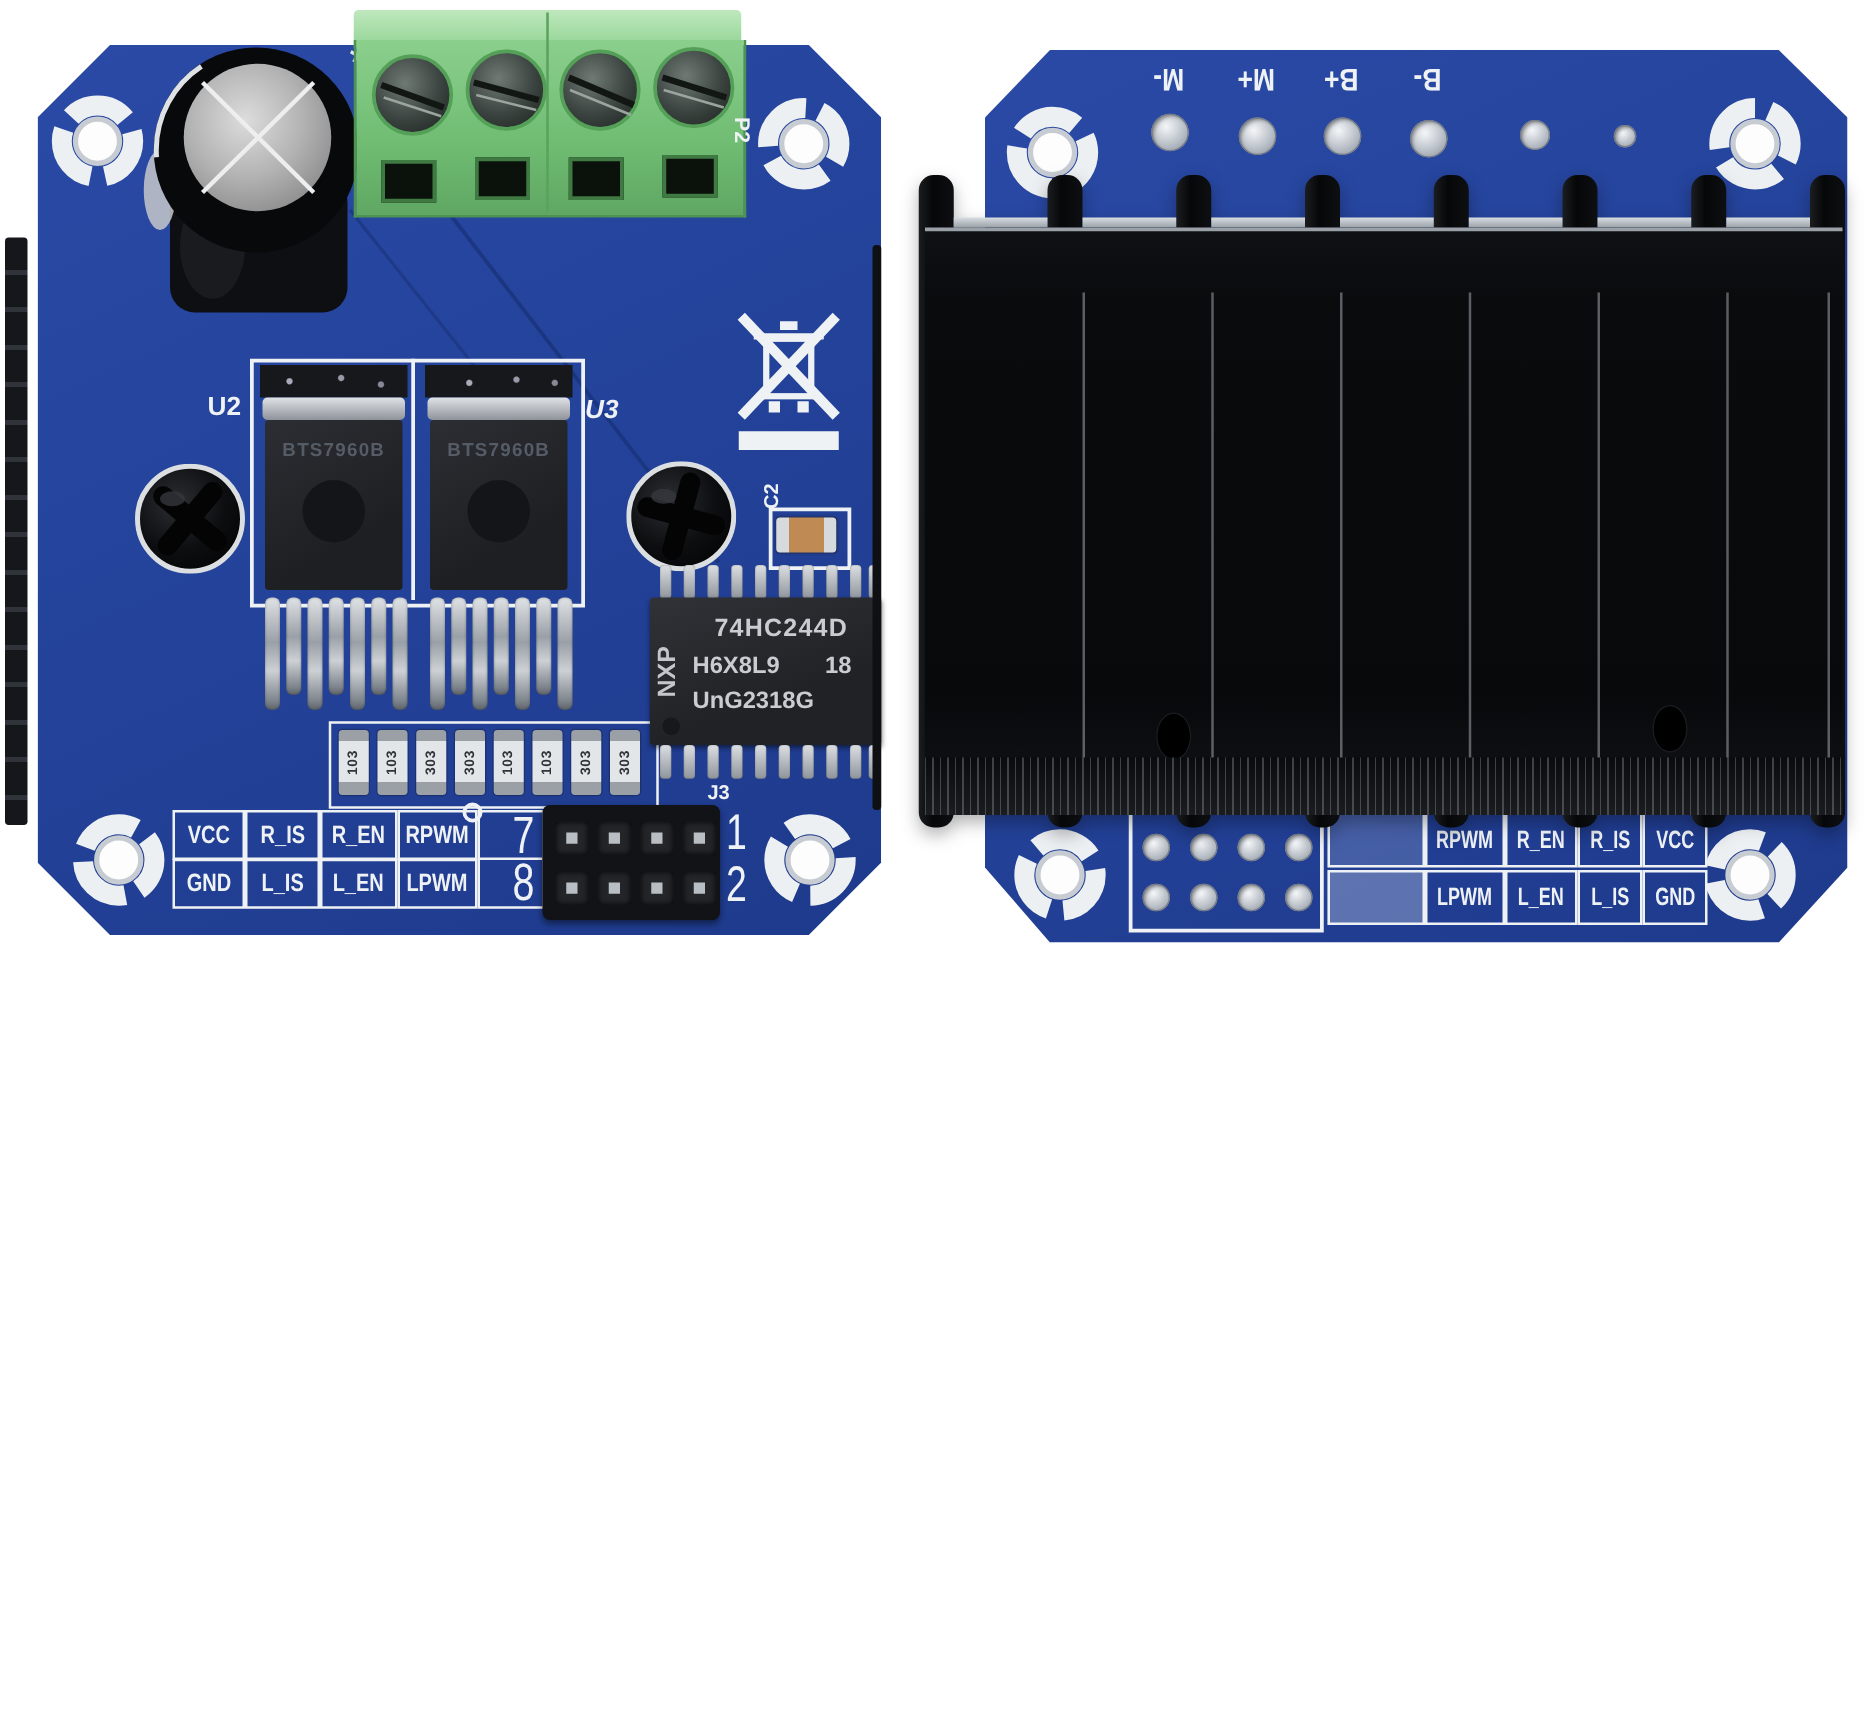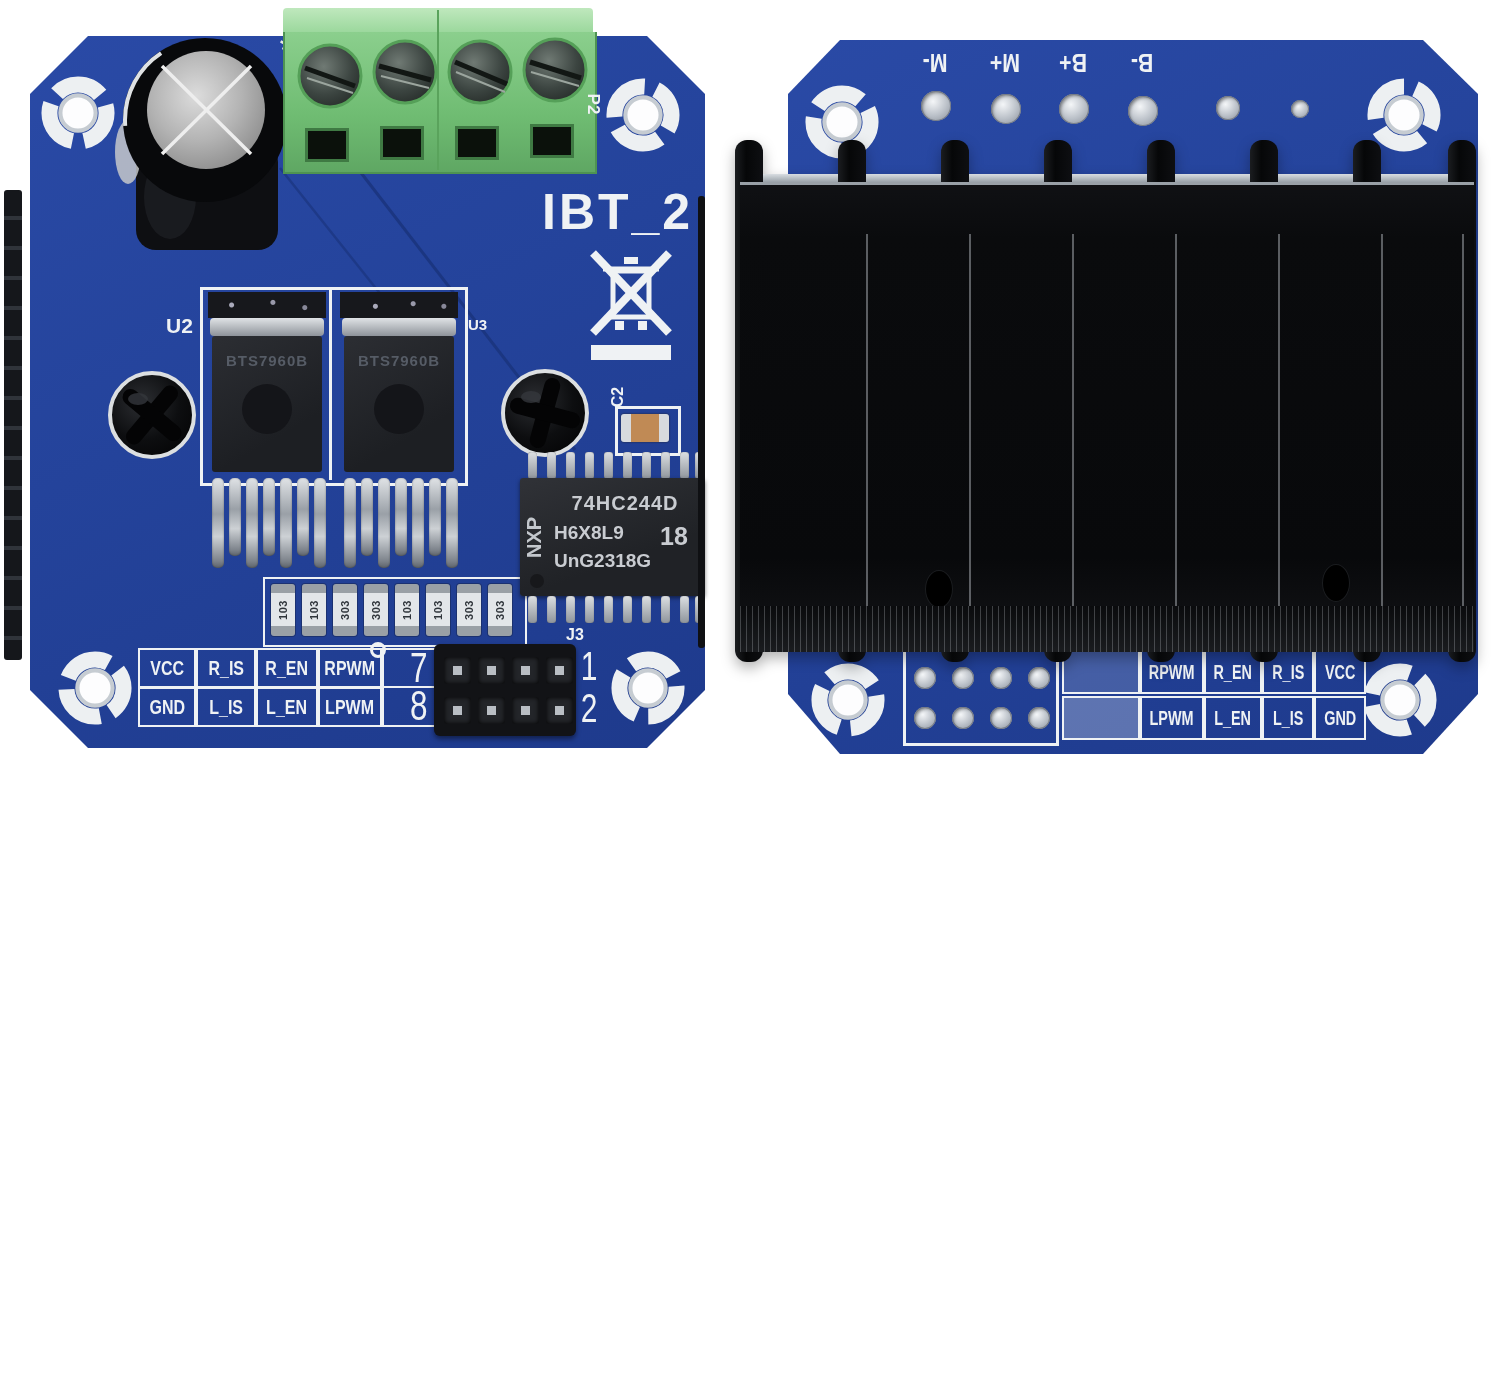--- a/index.html
+++ b/index.html
@@ -119,38 +119,37 @@
         </g>
       </svg>
       <div class="abs" style="left:22px;top:120px;width:38px;height:28px;background:#0b110b;border:3px solid #3f7a43;"></div>
       <div class="abs" style="left:97px;top:118px;width:38px;height:28px;background:#0b110b;border:3px solid #3f7a43;"></div>
       <div class="abs" style="left:172px;top:118px;width:38px;height:28px;background:#0b110b;border:3px solid #3f7a43;"></div>
       <div class="abs" style="left:247px;top:116px;width:38px;height:28px;background:#0b110b;border:3px solid #3f7a43;"></div>
     </div>
 
     <div class="abs silk" style="left:553px;top:58px;font-size:17px;transform:rotate(90deg);">P2</div>
 
-    <div class="abs silk" style="left:512px;top:147px;font-size:50px;letter-spacing:3px;">IBT_2</div>
 
     <svg class="abs" style="left:555px;top:209px;" width="92" height="126" viewBox="0 0 92 126">
       <rect x="28" y="26" width="36" height="46" fill="none" stroke="#eff2f4" stroke-width="5"></rect>
       <line x1="18" y1="24" x2="74" y2="24" stroke="#eff2f4" stroke-width="5"></line>
       <rect x="39" y="12" width="14" height="7" fill="#eff2f4"></rect>
       <rect x="30" y="76" width="9" height="9" fill="#eff2f4"></rect>
       <rect x="53" y="76" width="9" height="9" fill="#eff2f4"></rect>
       <line x1="8" y1="8" x2="84" y2="88" stroke="#eff2f4" stroke-width="8"></line>
       <line x1="84" y1="8" x2="8" y2="88" stroke="#eff2f4" stroke-width="8"></line>
       <rect x="6" y="100" width="80" height="15" fill="#eff2f4"></rect>
     </svg>
 
     <div class="abs" style="left:170px;top:251px;width:262px;height:193px;border:3px solid #eff2f4;"></div>
     <div class="abs" style="left:299px;top:251px;width:3px;height:193px;background:#eff2f4;"></div>
 
     <div class="abs silk" style="left:136px;top:278px;font-size:21px;">U2</div>
-    <div class="abs silk" style="left:438px;top:280px;font-size:15px;">U3</div>
+    <div class="abs silk" style="left:438px;top:280px;font-size:21px;font-style:italic;">U3</div>
 
     <div class="abs" style="left:178px;top:256px;width:118px;height:180px;">
       <div class="abs" style="left:0;top:0;width:118px;height:26px;background:#17181c;
            background-image:radial-gradient(circle 3px at 20% 50%,#aab 0,#aab 2px,transparent 3px),radial-gradient(circle 3px at 55% 40%,#99a 0,#99a 2px,transparent 3px),radial-gradient(circle 3px at 82% 60%,#889 0,#889 2px,transparent 3px);"></div>
       <div class="abs" style="left:2px;top:26px;width:114px;height:18px;border-radius:4px;background:linear-gradient(180deg,#e0e3e6,#8e939a);"></div>
       <div class="abs" style="left:4px;top:44px;width:110px;height:136px;background:linear-gradient(150deg,#2c2e33,#1d1f23 70%);border-radius:3px;">
         <div class="abs" style="left:0;top:16px;width:110px;text-align:center;font-size:15px;color:#565c66;letter-spacing:1px;font-weight:bold;">BTS7960B</div>
         <div class="abs" style="left:30px;top:48px;width:50px;height:50px;border-radius:50%;background:#141519;"></div>
       </div>
     </div>
@@ -234,21 +233,21 @@
     <div class="icpin" style="left:574px;top:416px;"></div>
     <div class="icpin" style="left:593px;top:416px;"></div>
     <div class="icpin" style="left:612px;top:416px;"></div>
     <div class="icpin" style="left:631px;top:416px;"></div>
     <div class="icpin" style="left:650px;top:416px;"></div>
     <div class="icpin" style="left:665px;top:416px;"></div>
     <div class="abs" style="left:490px;top:442px;width:185px;height:118px;background:linear-gradient(160deg,#303237,#202226 65%);border-radius:3px;box-shadow:0 2px 4px rgba(0,0,0,.5);">
       <div class="abs" style="left:-6px;top:48px;font-size:20px;font-weight:bold;color:#c3c7cc;transform:rotate(-90deg);">NXP</div>
       <div class="abs" style="left:30px;top:14px;width:150px;text-align:center;font-size:20px;font-weight:bold;color:#c9ccd1;letter-spacing:1px;">74HC244D</div>
       <div class="abs" style="left:34px;top:44px;font-size:19px;font-weight:bold;color:#c9ccd1;">H6X8L9</div>
-      <div class="abs" style="left:140px;top:44px;font-size:25px;font-weight:bold;color:#c9ccd1;">18</div>
+      <div class="abs" style="left:140px;top:44px;font-size:19px;font-weight:bold;color:#c9ccd1;">18</div>
       <div class="abs" style="left:34px;top:72px;font-size:19px;font-weight:bold;color:#c9ccd1;">UnG2318G</div>
       <div class="abs" style="left:10px;bottom:8px;width:14px;height:14px;border-radius:50%;background:#17181b;"></div>
     </div>
     <div class="icpin" style="left:498px;top:560px;"></div>
     <div class="icpin" style="left:517px;top:560px;"></div>
     <div class="icpin" style="left:536px;top:560px;"></div>
     <div class="icpin" style="left:555px;top:560px;"></div>
     <div class="icpin" style="left:574px;top:560px;"></div>
     <div class="icpin" style="left:593px;top:560px;"></div>
     <div class="icpin" style="left:612px;top:560px;"></div>

